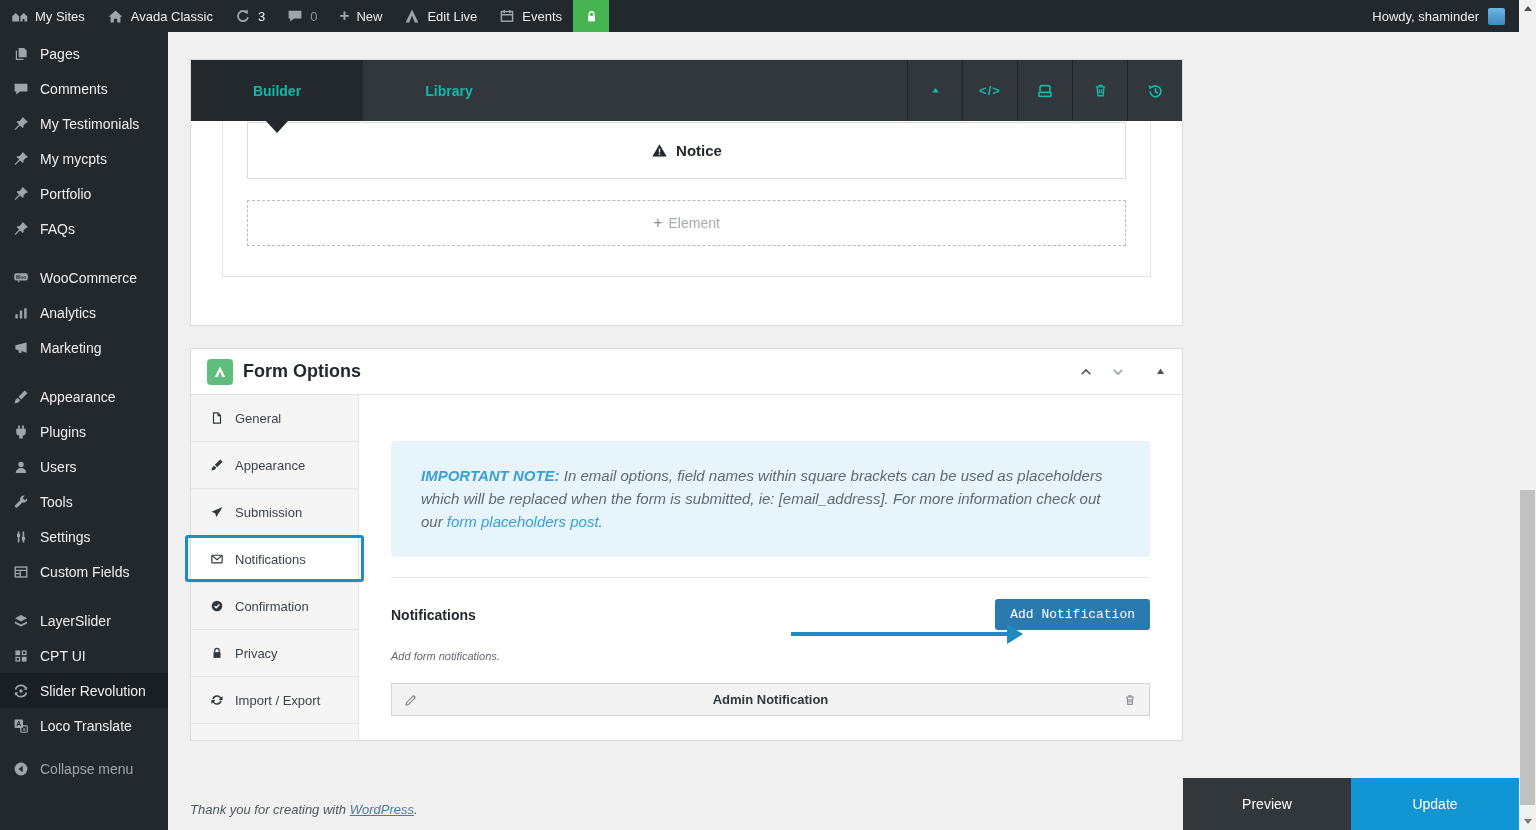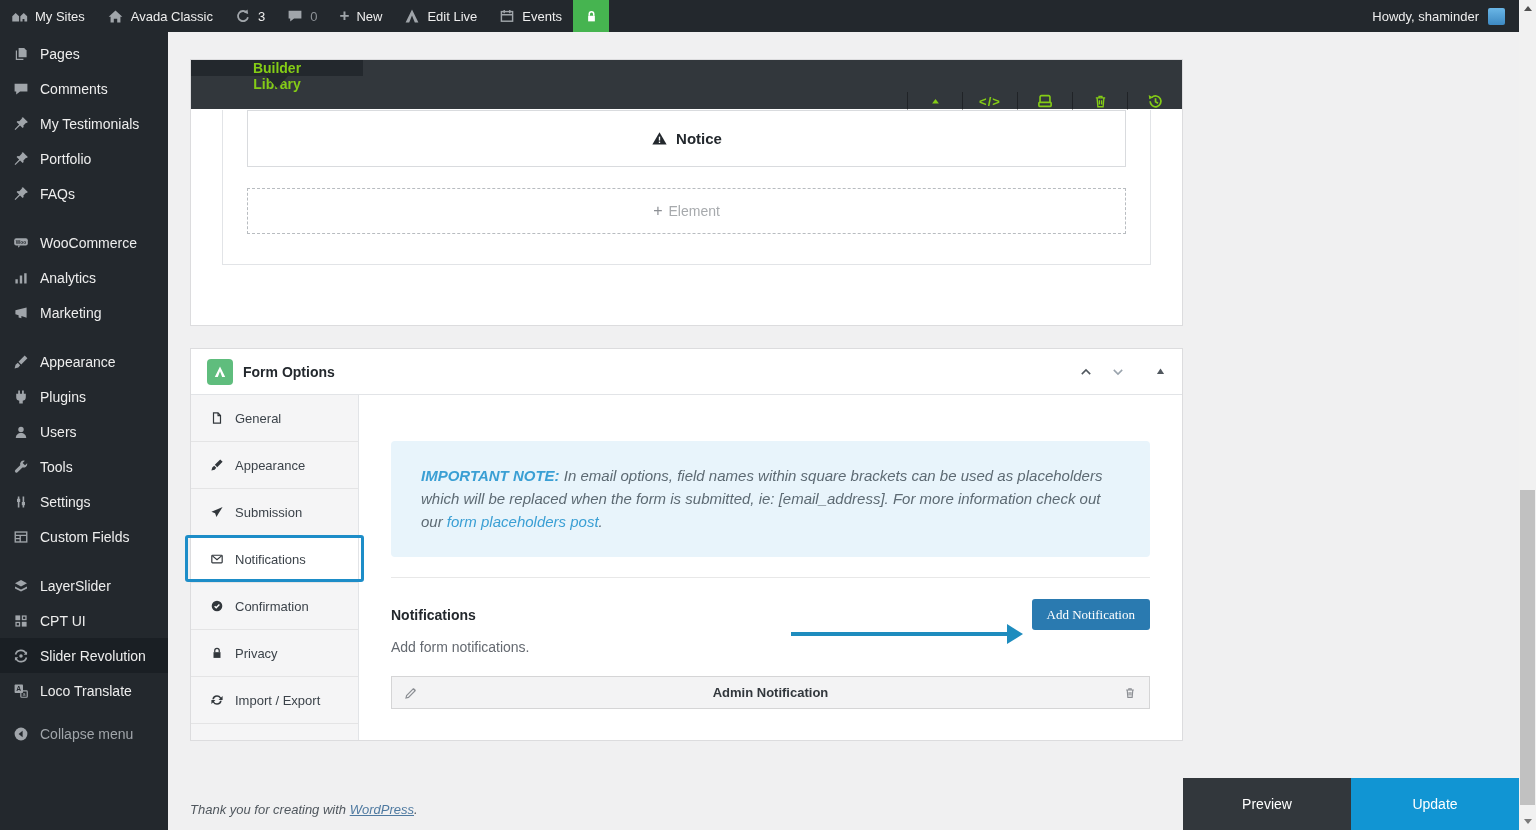--- a/index.html
+++ b/index.html
@@ -25,61 +25,61 @@
   .sb-item.dim{color:#a0a5aa;}
   .sb-ico{width:20px;display:flex;justify-content:center;color:#a0a5aa;flex:none;}
   .sb-gap{height:14px;} .sb-gap-sm{height:8px;}
 
   
   .page{position:absolute;left:168px;top:32px;width:1351px;height:798px;background:#f0f0f1;}
 
   
   .builder{position:absolute;left:22px;top:27px;width:993px;height:267px;background:#fff;
            border:1px solid #dcdcde;box-sizing:border-box;}
-  .btoolbar{position:relative;height:49px;background:#32373c;display:flex;color:#84cc16;flex-direction:column;}
+  .btoolbar{position:relative;height:61px;background:#32373c;display:flex;color:#14b8a6;}
   .btab{width:172px;display:flex;align-items:center;justify-content:center;font-size:14px;font-weight:bold;cursor:pointer;}
   .btab.active{background:#23282d;position:relative;}
   .btab.active:after{content:"";position:absolute;left:50%;margin-left:-11px;bottom:-12px;
                      border:11px solid transparent;border-top:12px solid #23282d;border-bottom:0;}
   .btools{margin-left:auto;display:flex;}
   .btool{width:54px;display:flex;align-items:center;justify-content:center;border-left:1px solid rgba(0,0,0,.35);cursor:pointer;}
   .code-glyph{font-size:13px;font-weight:bold;letter-spacing:1px;}
   .bwrap{margin:0 31px;border:1px solid #e2e4e7;border-top:none;height:155px;box-sizing:border-box;}
   .notice-box{margin:1px 24px 0;height:57px;border:1px solid #d9dbde;display:flex;align-items:center;justify-content:center;gap:8px;
               font-size:15px;font-weight:bold;color:#23282d;box-sizing:border-box;}
   .element-box{margin:21px 24px 0;height:46px;border:1px dashed #b8bcc0;display:flex;align-items:center;justify-content:center;gap:6px;
                color:#a7aaad;font-size:14px;box-sizing:border-box;cursor:pointer;}
   .element-plus{font-size:16px;color:#8c8f94;line-height:1;}
 
   
   .fopanel{position:absolute;left:22px;top:316px;width:993px;height:393px;background:#fff;
            border:1px solid #dcdcde;box-sizing:border-box;}
   .fo-header{height:46px;border-bottom:1px solid #e2e4e7;display:flex;align-items:center;padding:0 16px;gap:10px;box-sizing:border-box;}
   .fo-logo{width:26px;height:26px;border-radius:4px;background:#5fbd7d;display:flex;align-items:center;justify-content:center;flex:none;}
-  .fo-title{font-size:14px;font-weight:bold;color:#23282d;text-align:center;}
+  .fo-title{font-size:18px;font-weight:bold;color:#23282d;text-align:center;}
   .fo-hicons{display:flex;align-items:center;gap:18px;margin-left:auto;}
   .fo-hicons span{cursor:pointer;display:flex;}
   .fo-body{display:flex;height:345px;}
   .fo-tabs{width:168px;border-right:1px solid #e2e4e7;background:#f5f5f6;position:relative;flex:none;box-sizing:border-box;}
   .fo-tab{height:47px;display:flex;align-items:center;gap:11px;padding-left:18px;border-bottom:1px solid #e4e4e5;
           font-size:13px;color:#3c434a;background:#f5f5f6;box-sizing:border-box;cursor:pointer;}
   .fo-tab.active{background:#fff;}
   .fo-tab .t-ico{color:#32373c;display:flex;width:15px;justify-content:center;flex:none;}
   .fo-annot{position:absolute;left:-6px;top:140px;width:179px;height:47px;border:3px solid #1d8dc8;border-radius:3px;
             box-sizing:border-box;z-index:5;pointer-events:none;}
   .fo-content{flex:1;padding:46px 32px 0;box-sizing:border-box;}
   .note{background:#e8f4fb;border-radius:4px;padding:24px 30px;font-style:italic;font-size:15px;color:#5d6a73;line-height:1.52;}
   .note-accent{color:#3a9fd4;font-weight:bold;}
   .note-link{color:#3a9fd4;cursor:pointer;}
   .divider{border-top:1px solid #e8e8e8;margin-top:20px;}
   .sec-row{display:flex;align-items:center;justify-content:space-between;margin-top:21px;}
   .sec-h{font-size:14px;font-weight:bold;color:#23282d;}
   .add-btn{height:31px;padding:0 15px;background:#2a7ab0;color:#fff;border:none;border-radius:3px;font-size:13px;
-           font-family:Liberation Serif, serif;cursor:pointer;}
-  .sec-desc{margin-top:9px;font-size:14px;color:#646970;}
+           font-family:Liberation Mono, monospace;cursor:pointer;}
+  .sec-desc{margin-top:20px;font-size:11px;color:#646970;font-style:italic;}
   .notif-row{margin-top:21px;height:33px;background:#f3f3f4;border:1px solid #d5d5d6;display:flex;align-items:center;
              box-sizing:border-box;padding:0 12px;}
   .notif-label{flex:1;text-align:center;font-size:13px;font-weight:bold;color:#32373c;}
   .row-ico{color:#8c8f94;display:flex;cursor:pointer;}
   .arrow-line{position:absolute;left:600px;top:283px;width:218px;height:4px;background:#1e8cbe;z-index:6;}
   .arrow-head{position:absolute;left:816px;top:275px;width:0;height:0;border-left:16px solid #1e8cbe;
               border-top:10px solid transparent;border-bottom:10px solid transparent;z-index:6;}
 
   
   .footer{position:absolute;left:22px;top:770px;font-size:13px;font-style:italic;color:#50575e;}
@@ -191,20 +191,28 @@
         </span>
         <span>Comments</span>
       </div>
     <div class="sb-item">
         <span class="sb-ico">
           <svg width="16" height="16" viewBox="0 0 20 20" fill="currentColor">
             <path d="M12.5 1.5l6 6-1.2 1.2-.9-.3-3.4 3.4.3 2.1-1.2 1.2-3.3-3.3L3 17.5l-1-1 5.7-5.8-3.2-3.2 1.2-1.2 2.1.3 3.4-3.4-.3-.9z"></path>
           </svg>
         </span>
         <span>My Testimonials</span>
+      </div>
+    <div class="sb-item">
+        <span class="sb-ico">
+          <svg width="16" height="16" viewBox="0 0 20 20" fill="currentColor">
+            <path d="M12.5 1.5l6 6-1.2 1.2-.9-.3-3.4 3.4.3 2.1-1.2 1.2-3.3-3.3L3 17.5l-1-1 5.7-5.8-3.2-3.2 1.2-1.2 2.1.3 3.4-3.4-.3-.9z"></path>
+          </svg>
+        </span>
+        <span>My mycpts</span>
       </div>
     <div class="sb-item">
         <span class="sb-ico">
           <svg width="16" height="16" viewBox="0 0 20 20" fill="currentColor">
             <path d="M12.5 1.5l6 6-1.2 1.2-.9-.3-3.4 3.4.3 2.1-1.2 1.2-3.3-3.3L3 17.5l-1-1 5.7-5.8-3.2-3.2 1.2-1.2 2.1.3 3.4-3.4-.3-.9z"></path>
           </svg>
         </span>
         <span>Portfolio</span>
       </div>
     <div class="sb-item">

